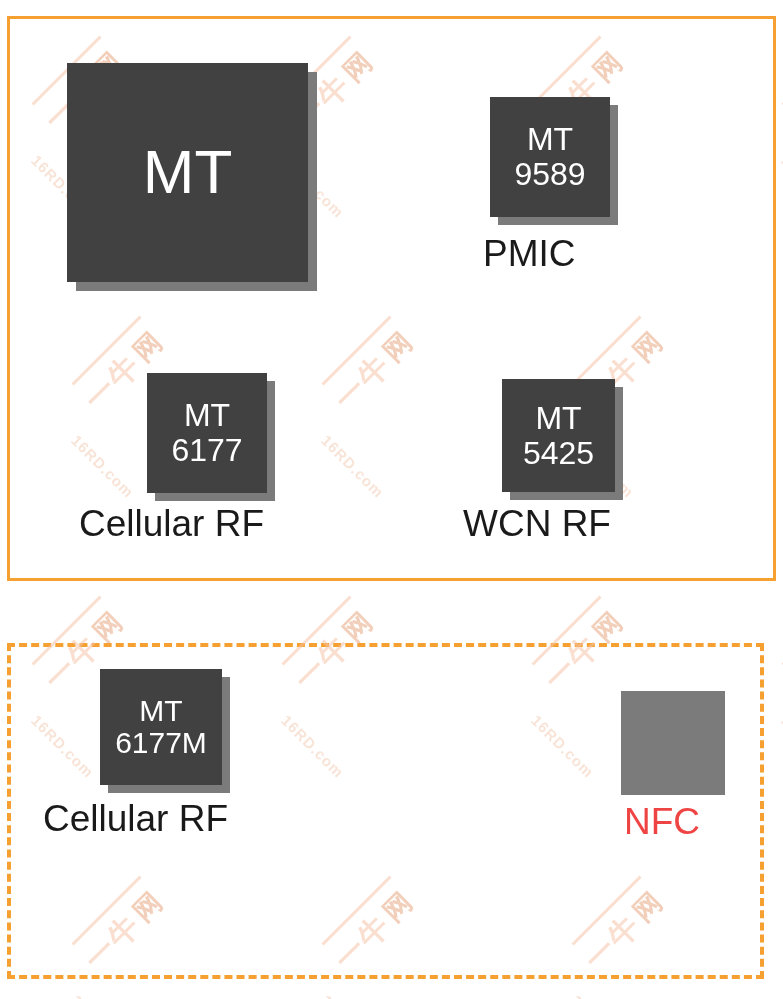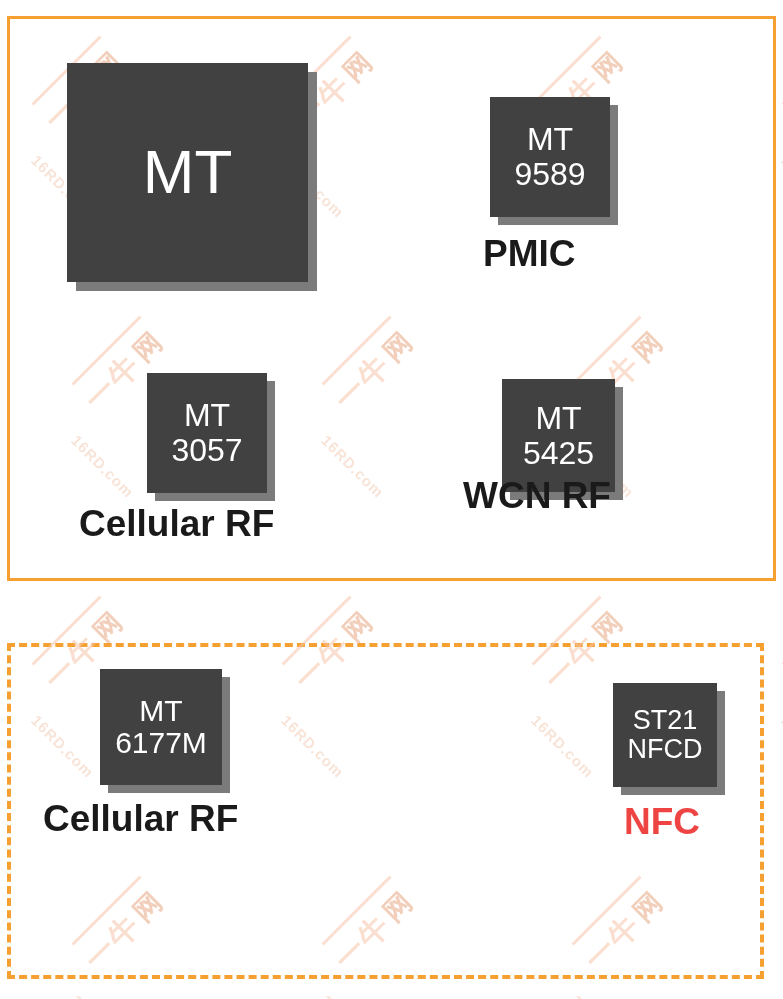--- a/index.html
+++ b/index.html
@@ -120,21 +120,20 @@
     display: block;
     white-space: nowrap;
   }
   .chip-label {
     position: absolute;
     color: #1a1a1a;
     font-size: 37px;
     white-space: nowrap;
     z-index: 10;
     line-height: 1;
-    font-weight: bold;
   }
 </style>
 </head>
 <body>
 
 <div id="canvas">
 
   <div id="group-layer">
       <div class="group-box solid" style="left: 7px; top: 16px; width: 769px; height: 565px; border-color: rgb(245, 160, 48);"></div>
       <div class="group-box dashed" style="left: 7px; top: 643px; width: 757px; height: 336px; border-color: rgb(245, 160, 48);"></div>
@@ -152,46 +151,42 @@
         <div class="chip" style="width: 120px; height: 120px; font-size: 32px; background: rgb(65, 65, 65); color: rgb(255, 255, 255);">
           <span class="chip-line">MT</span>
           <span class="chip-line">9589</span>
         </div>
       </div>
       <div class="chip-label" style="left: 483px; top: 235px; color: rgb(26, 26, 26);">PMIC</div>
       <div class="chip-wrap" style="left: 147px; top: 373px; width: 128px; height: 128px;">
         <div class="chip-shadow" style="left: 8px; top: 8px; width: 120px; height: 120px; background: rgb(123, 123, 123);"></div>
         <div class="chip" style="width: 120px; height: 120px; font-size: 32px; background: rgb(65, 65, 65); color: rgb(255, 255, 255);">
           <span class="chip-line">MT</span>
-          <span class="chip-line">3057</span>
+          <span class="chip-line">6177</span>
         </div>
       </div>
       <div class="chip-label" style="left: 79px; top: 505px; color: rgb(26, 26, 26);">Cellular RF</div>
       <div class="chip-wrap" style="left: 502px; top: 379px; width: 121px; height: 121px;">
         <div class="chip-shadow" style="left: 8px; top: 8px; width: 113px; height: 113px; background: rgb(123, 123, 123);"></div>
         <div class="chip" style="width: 113px; height: 113px; font-size: 32px; background: rgb(65, 65, 65); color: rgb(255, 255, 255);">
           <span class="chip-line">MT</span>
           <span class="chip-line">5425</span>
         </div>
       </div>
-      <div class="chip-label" style="left: 463px; top: 477px; color: rgb(26, 26, 26);">WCN RF</div>
+      <div class="chip-label" style="left: 463px; top: 505px; color: rgb(26, 26, 26);">WCN RF</div>
       <div class="chip-wrap" style="left: 100px; top: 669px; width: 130px; height: 124px;">
         <div class="chip-shadow" style="left: 8px; top: 8px; width: 122px; height: 116px; background: rgb(123, 123, 123);"></div>
         <div class="chip" style="width: 122px; height: 116px; font-size: 30px; background: rgb(65, 65, 65); color: rgb(255, 255, 255);">
           <span class="chip-line">MT</span>
           <span class="chip-line">6177M</span>
         </div>
       </div>
       <div class="chip-label" style="left: 43px; top: 800px; color: rgb(26, 26, 26);">Cellular RF</div>
       <div class="chip-wrap" style="left: 613px; top: 683px; width: 112px; height: 112px;">
         <div class="chip-shadow" style="left: 8px; top: 8px; width: 104px; height: 104px; background: rgb(123, 123, 123);"></div>
-        <div class="chip" style="width: 104px; height: 104px; font-size: 27px; background: rgb(65, 65, 65); color: rgb(255, 255, 255);">
-          <span class="chip-line">ST21</span>
-          <span class="chip-line">NFCD</span>
-        </div>
       </div>
       <div class="chip-label" style="left: 624px; top: 803px; color: #ef4444;">NFC</div>
     </div>
 
   <div id="watermarks">
       <div class="wm" style="left: 40px; top: 20px;">
         <div class="wm-bar"></div>
         <div class="wm-cn">一牛</div>
         <div class="wm-box">网</div>
         <div class="wm-dom">16RD.com</div>

